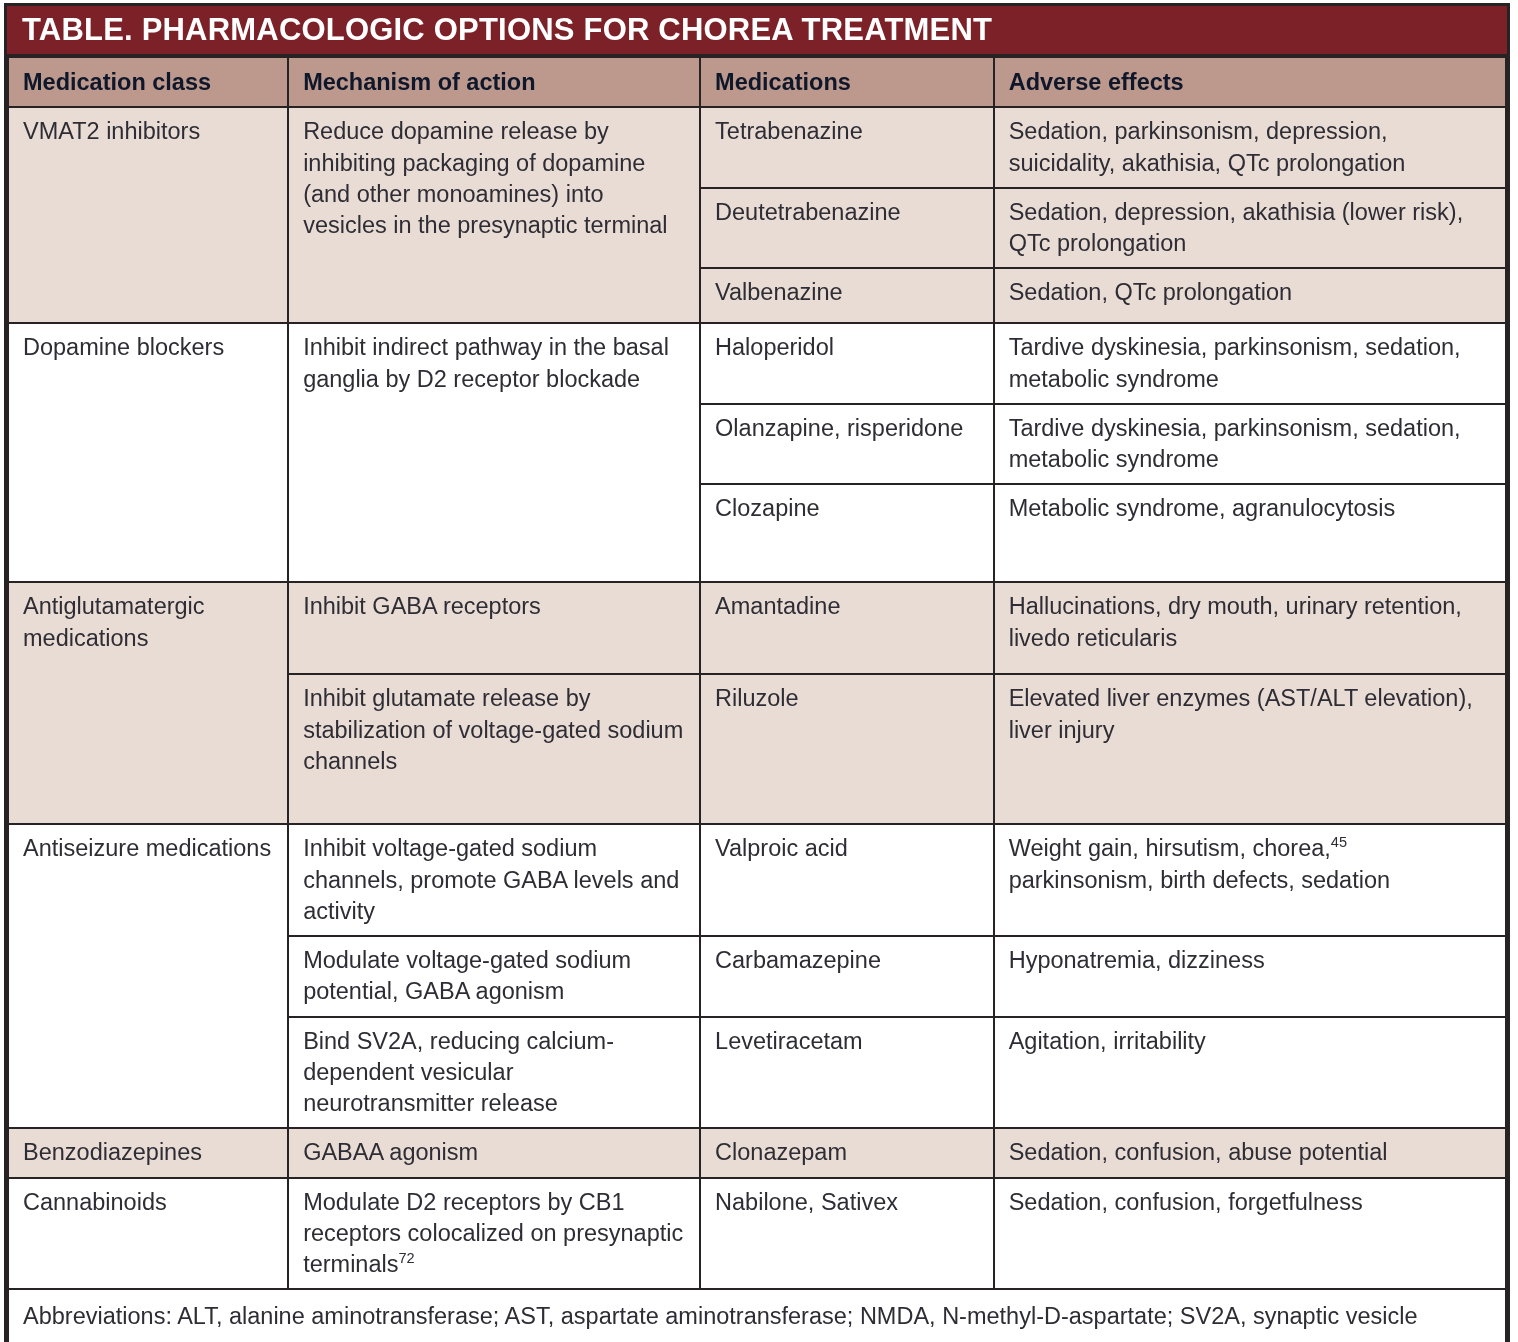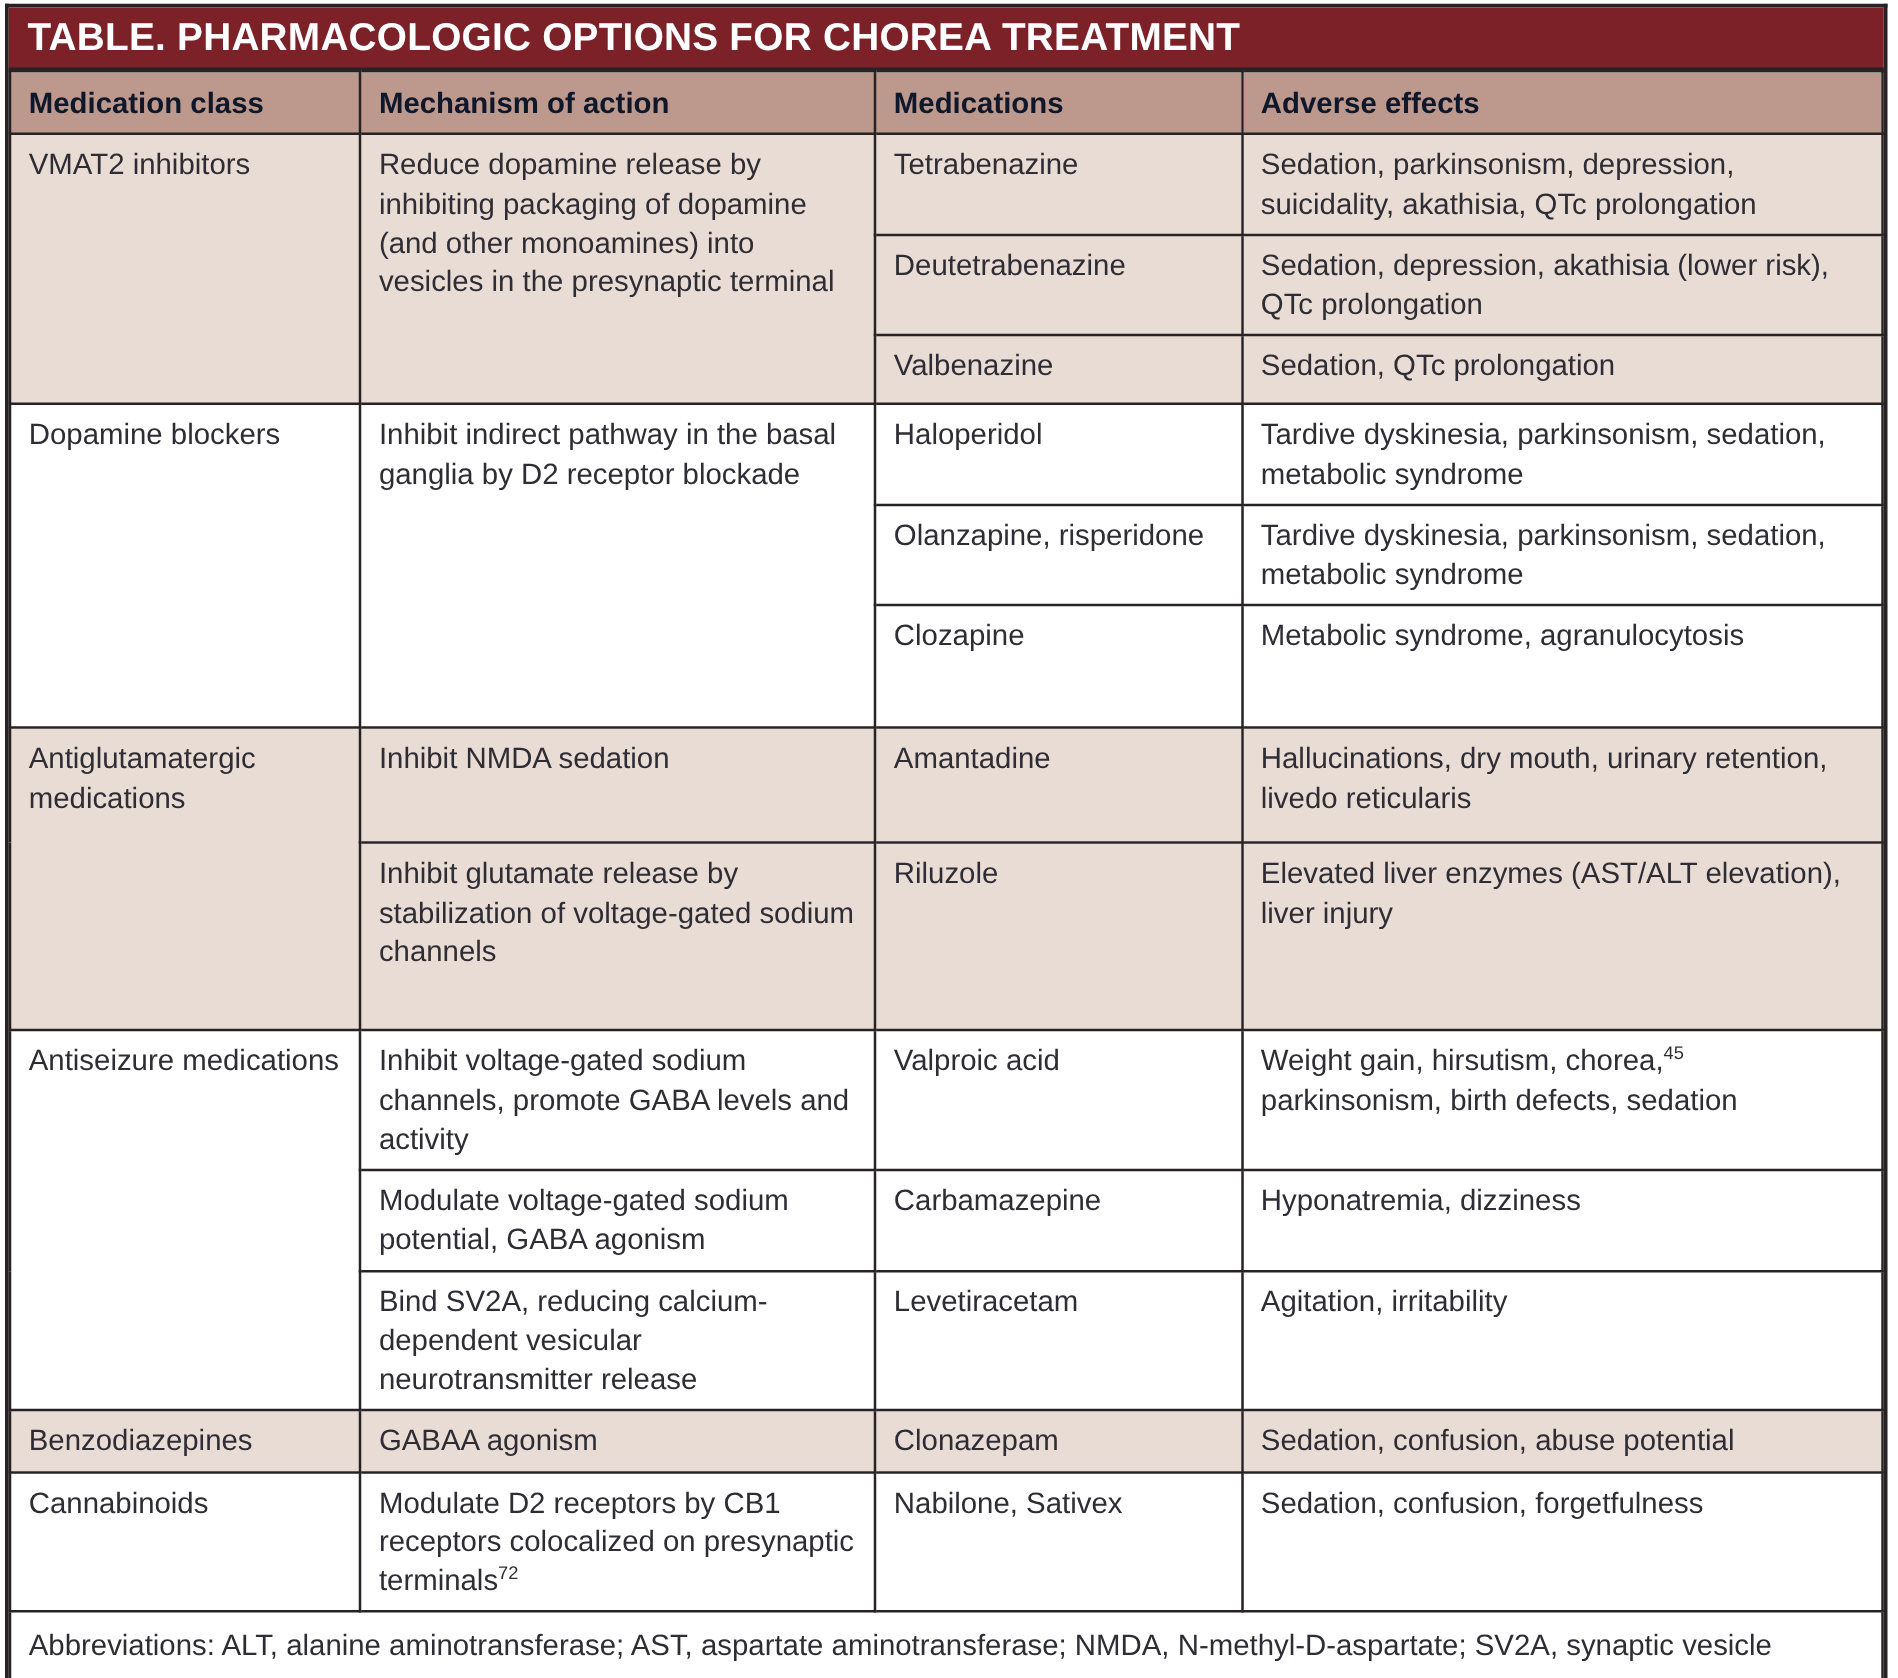--- a/index.html
+++ b/index.html
@@ -119,21 +119,21 @@
         <td>Olanzapine, risperidone</td>
         <td>Tardive dyskinesia, parkinsonism, sedation, metabolic syndrome</td>
       </tr>
       <tr class="white" style="height:98px">
         <td>Clozapine</td>
         <td>Metabolic syndrome, agranulocytosis</td>
       </tr>
 
       <tr class="pink" style="height:92px">
         <td rowspan="2">Antiglutamatergic medications</td>
-        <td>Inhibit NMDA sedation</td>
+        <td>Inhibit GABA receptors</td>
         <td>Amantadine</td>
         <td>Hallucinations, dry mouth, urinary retention, livedo reticularis</td>
       </tr>
       <tr class="pink" style="height:150px">
         <td>Inhibit glutamate release by stabilization of voltage-gated sodium channels</td>
         <td>Riluzole</td>
         <td>Elevated liver enzymes (AST/ALT elevation), liver injury</td>
       </tr>
 
       <tr class="white" style="height:105px">

